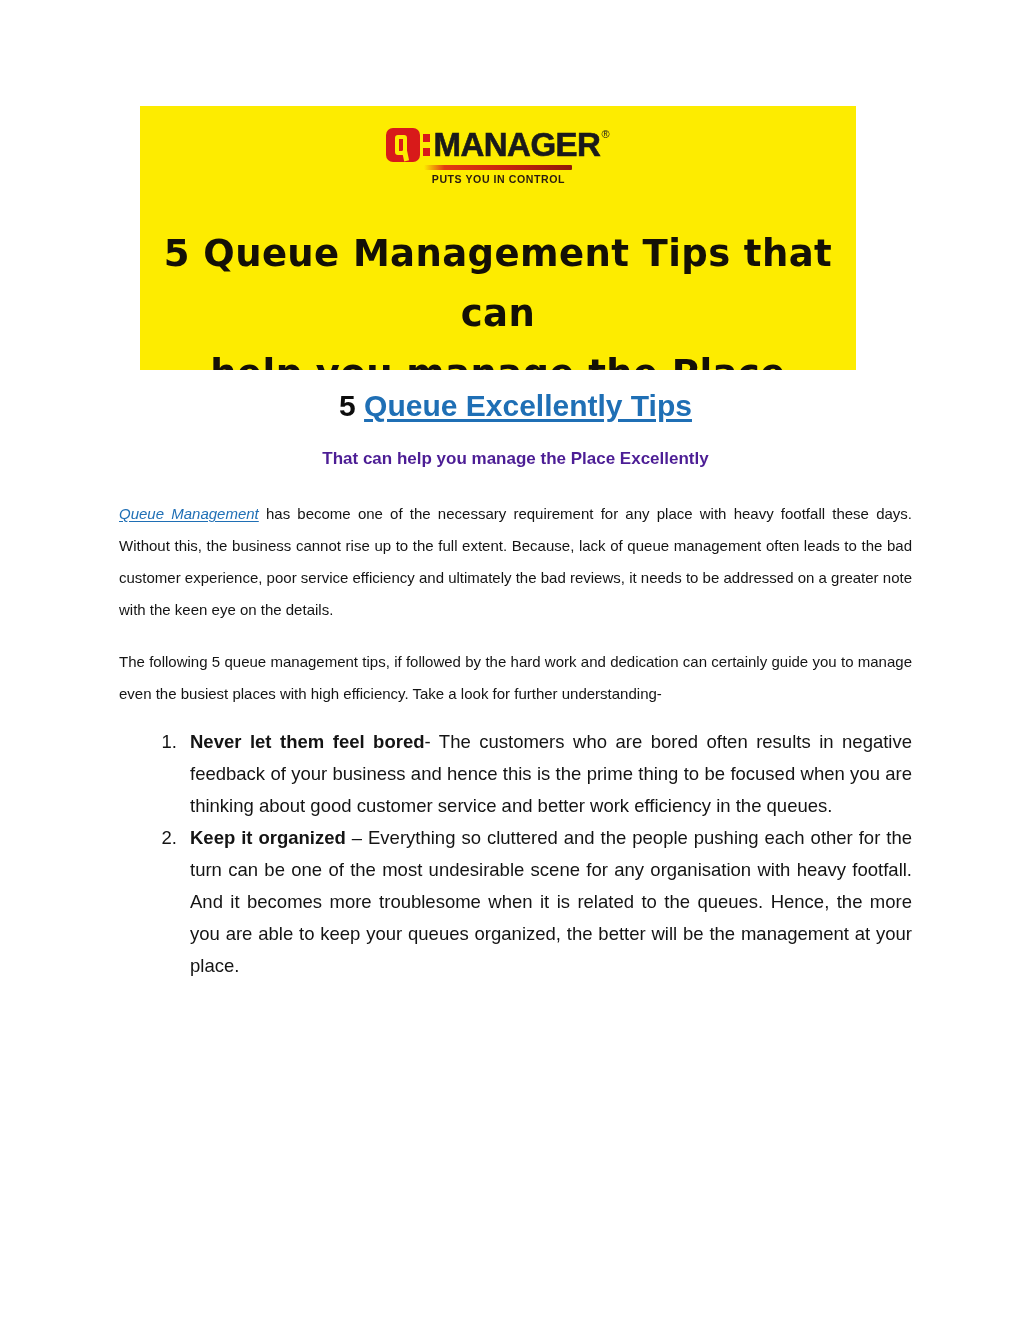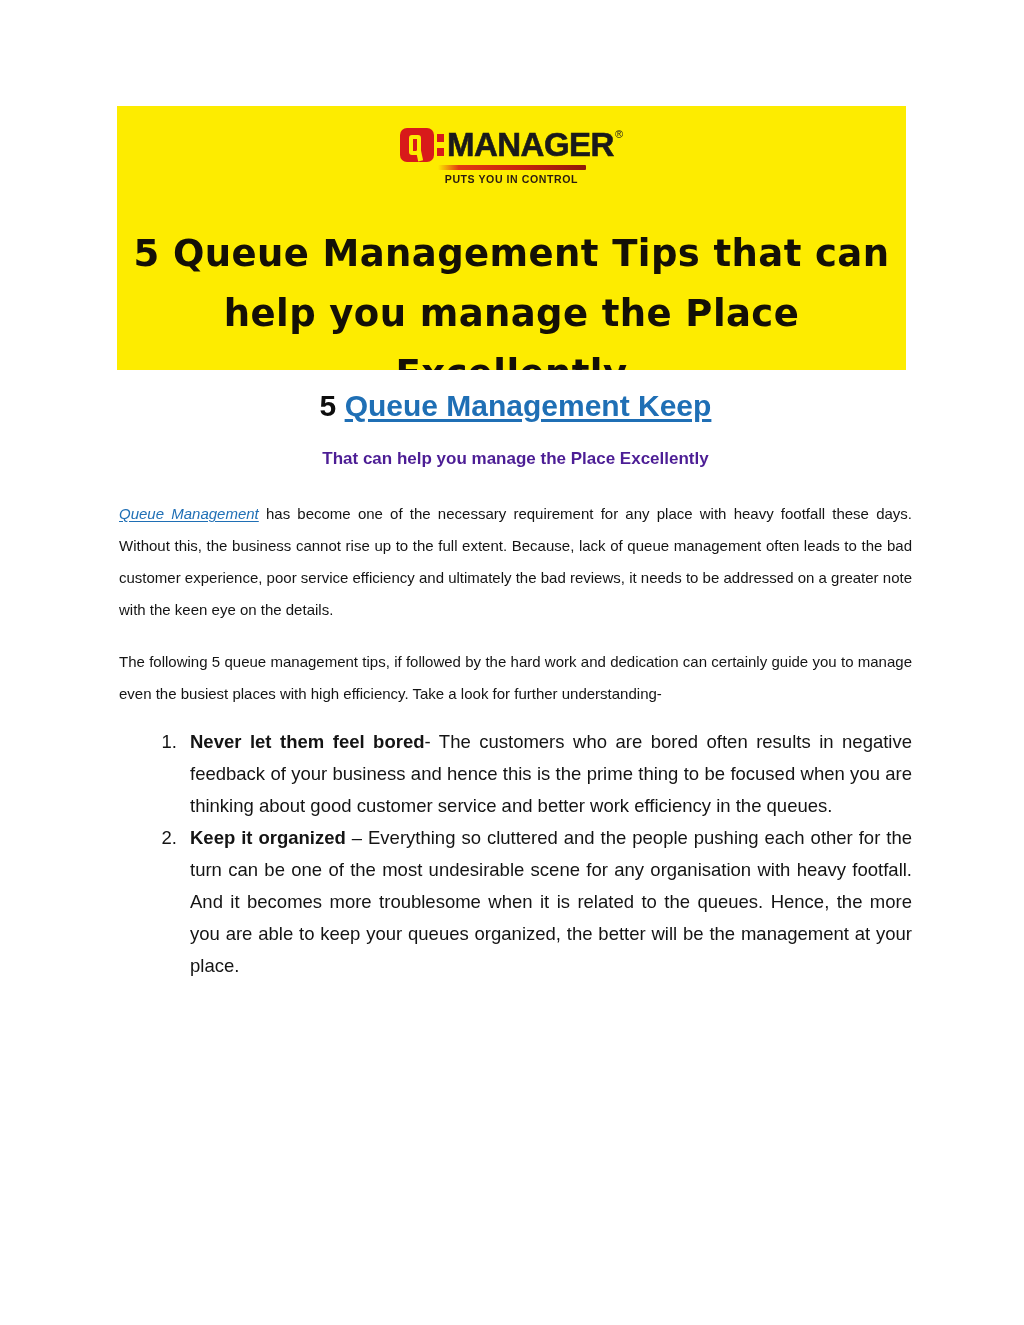--- a/index.html
+++ b/index.html
@@ -19,23 +19,23 @@
   .page {
     position: relative;
     width: 1024px;
     height: 1325px;
     background: #ffffff;
   }
 
   
   .banner {
     position: absolute;
-    left: 117px;
+    left: 140px;
     top: 106px;
-    width: 789px;
+    width: 716px;
     height: 264px;
     background: #fdec00;
     overflow: hidden;
   }
 
   .logo-wrap {
     position: absolute;
     left: 0;
     right: 0;
     top: 22px;
@@ -241,21 +241,21 @@
     <div class="banner-headline">
       <span class="l1">5 Queue Management Tips that can</span>
       <span class="l2">help you manage the Place Excellently</span>
     </div>
 
   </div>
 
   <div class="doc">
 
     <h1 class="title">
-      <span>5 </span><a class="link" href="#">Queue Management Keep</a>
+      <span>5 </span><a class="link" href="#">Queue Excellently Tips</a>
     </h1>
 
     <div class="subtitle">That can help you manage the Place Excellently</div>
 
     <p class="para p1">
       <a class="inline-link" href="#">Queue Management</a><span> has become one of the necessary requirement for any place with heavy footfall these days. Without this, the business cannot rise up to the full extent. Because, lack of queue management often leads to the bad customer experience, poor service efficiency and ultimately the bad reviews, it needs to be addressed on a greater note with the keen eye on the details.</span>
     </p>
 
 
     <p class="para">The following 5 queue management tips, if followed by the hard work and dedication can certainly guide you to manage even the busiest places with high efficiency. Take a look for further understanding-</p>

